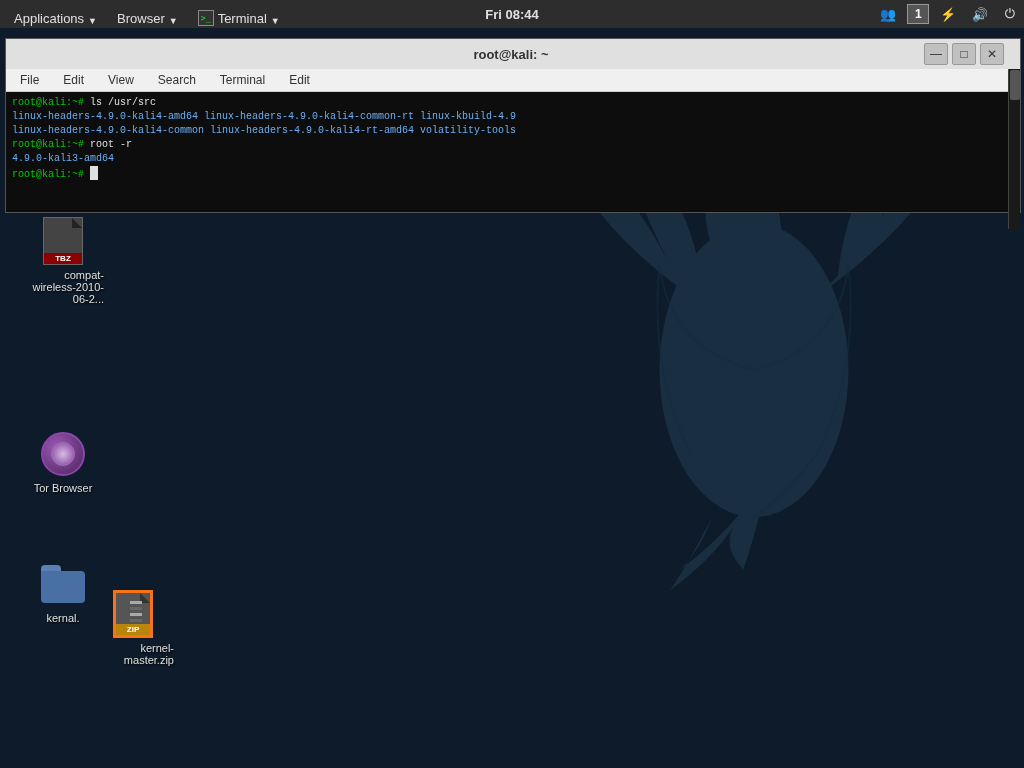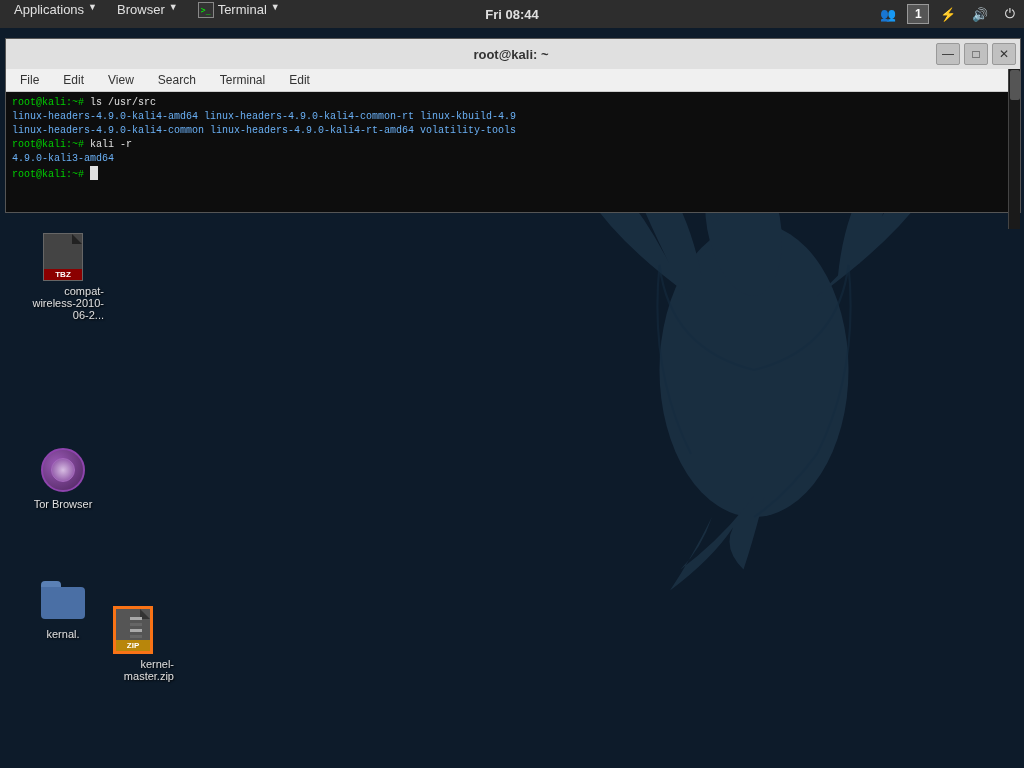--- a/index.html
+++ b/index.html
@@ -22,21 +22,21 @@
       padding: 0 4px;
       position: relative;
       z-index: 100;
     }
     .menu-item {
       color: #e0e0e0;
       font-size: 13px;
       padding: 2px 10px;
       cursor: pointer;
       display: flex;
-      align-items: flex-start;
+      align-items: flex-end;
       gap: 4px;
       height: 100%;
     }
     .menu-item .arrow { font-size: 9px; }
 
     
     .terminal-icon-small {
       width: 16px;
       height: 16px;
       background: #333;
@@ -107,21 +107,20 @@
 
     
     .desktop-icon {
       position: absolute;
       display: flex;
       flex-direction: column;
       align-items: center;
       width: 90px;
       cursor: pointer;
       padding: 4px;
-      margin-top: 16px;
     }
     .desktop-icon .icon-img {
       width: 48px;
       height: 48px;
       display: flex;
       align-items: center;
       justify-content: center;
       margin-bottom: 4px;
     }
     .desktop-icon .icon-label {
@@ -251,21 +250,21 @@
       width: 1016px;
       background: #0d0d0d;
       border: 1px solid #555;
       z-index: 50;
     }
     #terminal-titlebar {
       height: 30px;
       background: #e0e0e0;
       display: flex;
       align-items: center;
-      padding: 0 4px;
+      padding: 0 16px;
       justify-content: space-between;
     }
     #terminal-title {
       font-size: 13px;
       color: #333;
       font-weight: bold;
       flex: 1;
       text-align: center;
     }
     .win-btn {
@@ -475,21 +474,21 @@
       <div>
         <span class="term-prompt">root@kali:~# </span><span class="term-command">ls /usr/src</span>
       </div>
       <div>
         <span class="term-output">linux-headers-4.9.0-kali4-amd64   linux-headers-4.9.0-kali4-common-rt   linux-kbuild-4.9</span>
       </div>
       <div>
         <span class="term-output">linux-headers-4.9.0-kali4-common   linux-headers-4.9.0-kali4-rt-amd64   volatility-tools</span>
       </div>
       <div>
-        <span class="term-prompt">root@kali:~# </span><span class="term-command">kali -r</span>
+        <span class="term-prompt">root@kali:~# </span><span class="term-command">root -r</span>
       </div>
       <div>
         <span class="term-output">4.9.0-kali3-amd64</span>
       </div>
       <div>
         <span class="term-prompt">root@kali:~# </span><span class="term-cursor"></span>
       </div>
     </div>
 
     <div id="terminal-scroll">

